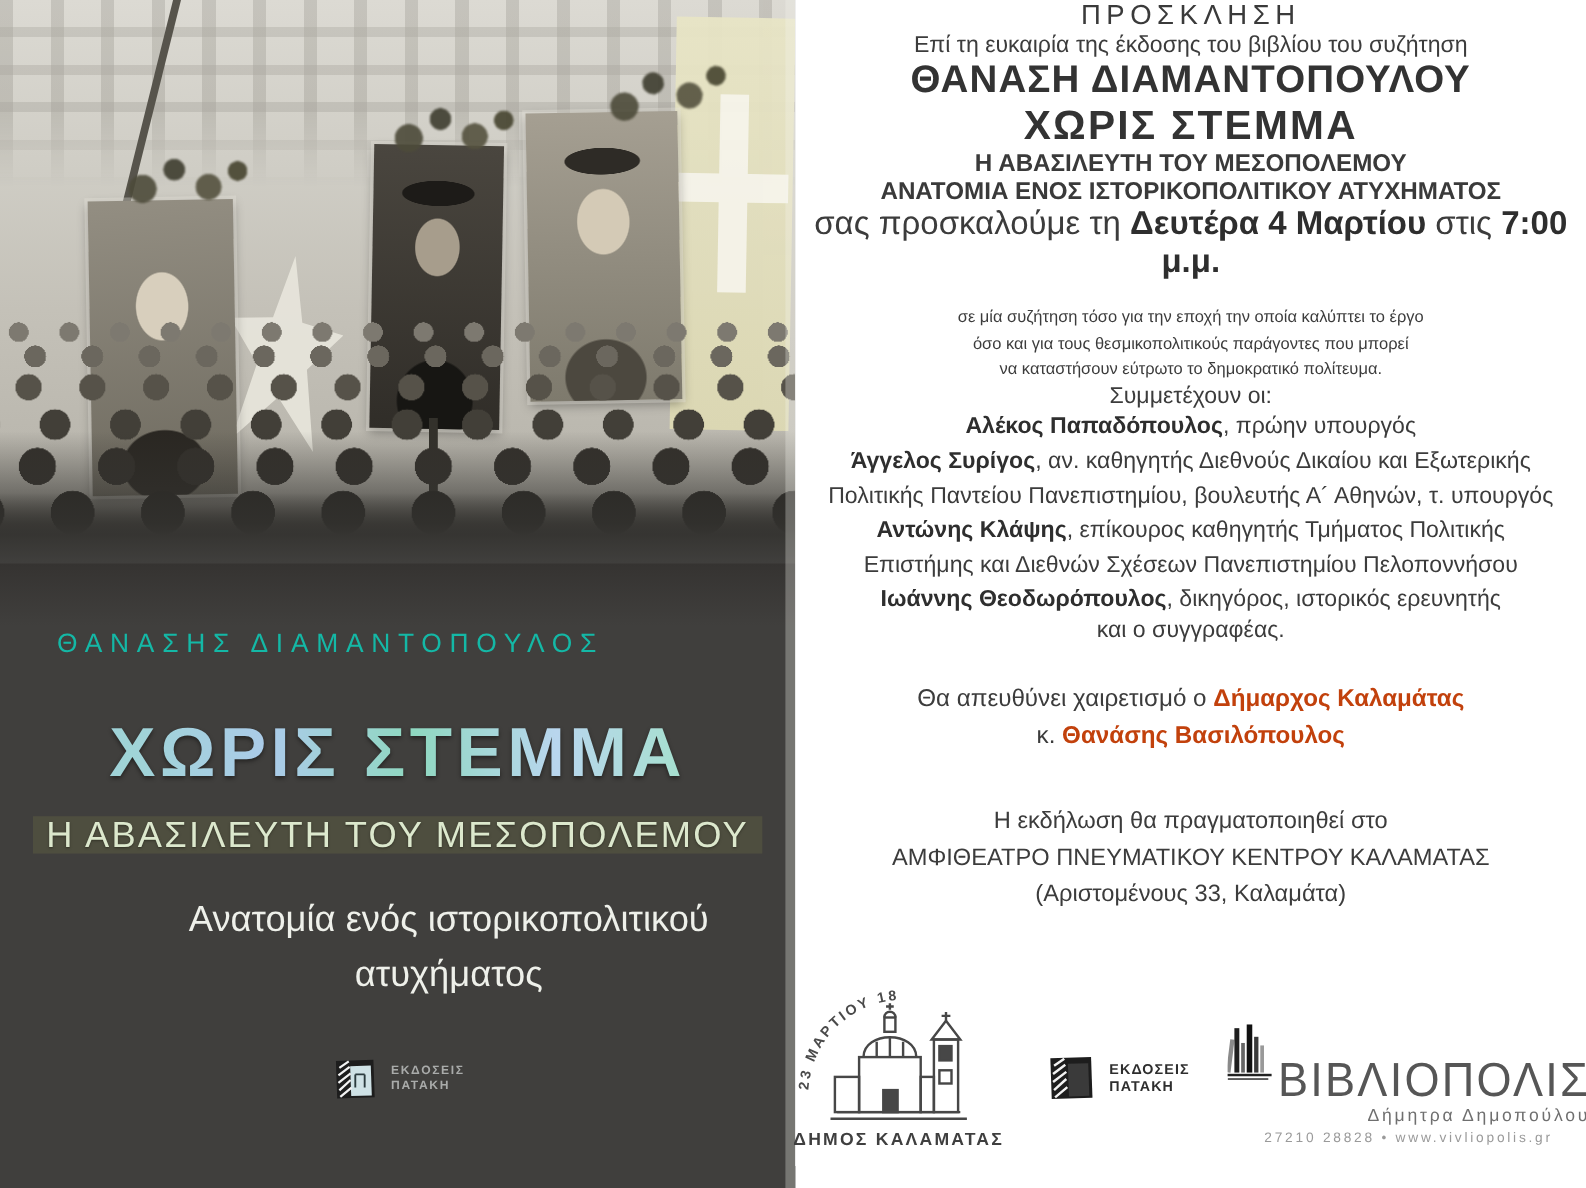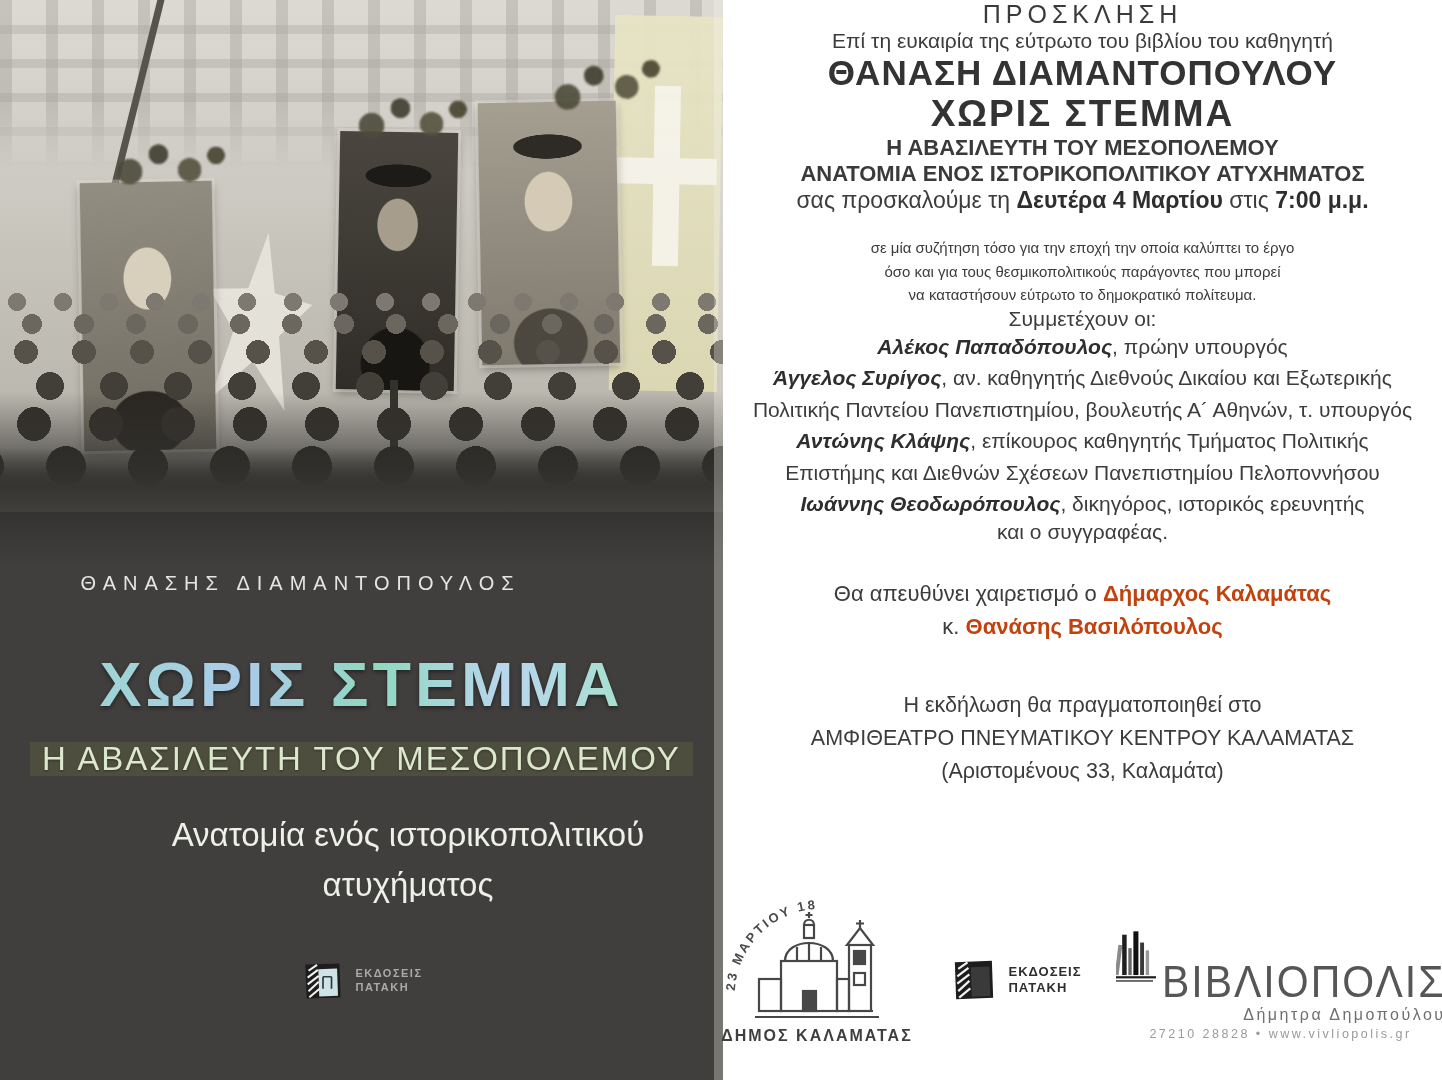--- a/index.html
+++ b/index.html
@@ -70,21 +70,21 @@
       radial-gradient(circle 17px at 24px 20px, #33302b 99%, transparent) 10px 114px/72px 62px repeat-x,
       radial-gradient(circle 20px at 26px 24px, #262420 99%, transparent) 40px 152px/82px 72px repeat-x,
       linear-gradient(to top, #2b2925 0 26px, rgba(43,41,37,0) 64px); }
   .ph-fade { position:absolute; left:0; top:392px; width:723px; height:120px;
     background:linear-gradient(to bottom, rgba(64,63,61,0) 0%, rgba(52,51,48,.8) 70%, #403f3d 100%); }
 
   .cover-body { position:absolute; left:0; top:512px; width:723px; height:568px;
     background:linear-gradient(#353331, #403f3d 10%, #403f3d); }
 
   .cover-author { position:absolute; left:0; top:572px; width:601px; text-align:center;
-    color:#e5e5e5; font-size:20px; font-weight:400; letter-spacing:7px; white-space:nowrap; }
+    color:#14b8a6; font-size:24px; font-weight:400; letter-spacing:7px; white-space:nowrap; }
   .cover-title { position:absolute; left:0; top:648px; width:723px; text-align:center;
     font-size:63px; font-weight:600; letter-spacing:4px; white-space:nowrap;
     background:linear-gradient(90deg,#a6c6e8 0%,#9fd4d6 16%,#abcbe9 34%,#8fd8c0 52%,#b9d6ee 70%,#a6e0cf 86%,#bcd9f0 100%);
     -webkit-background-clip:text; background-clip:text; color:transparent;
     filter:drop-shadow(0 2px 2px rgba(0,0,0,.45)); }
   .cover-sub-band { position:absolute; left:30px; top:742px; width:663px; height:34px;
     background:#6f6f45; opacity:.30; }
   .cover-subtitle { position:absolute; left:0; top:740px; width:723px; text-align:center;
     color:#dce8cd; font-size:33px; font-weight:500; letter-spacing:2px; white-space:nowrap;
     text-shadow:0 1px 2px rgba(20,20,10,.5); }
@@ -99,26 +99,26 @@
   .panel { position:relative; flex:1; height:1060px; background:#ffffff; color:#3c3c3c;
     display:flex; flex-direction:column; align-items:center; text-align:center; }
   .panel p, .panel div.tline { margin:0; }
 
   .inv-header   { margin-top:36px; font-size:25px; font-weight:500; letter-spacing:5px; color:#3a3a3a; }
   .inv-occasion { margin-top:26px; font-size:21px; }
   .inv-author   { margin-top:13px; font-size:35px; font-weight:700; letter-spacing:1px; color:#333; }
   .inv-title    { margin-top:7px;  font-size:37px; font-weight:700; letter-spacing:2px; color:#333; }
   .inv-sub1     { margin-top:17px; font-size:22px; font-weight:700; color:#3a3a3a; }
   .inv-sub2     { margin-top:6px;  font-size:22px; font-weight:700; color:#3a3a3a; }
-  .inv-invite   { margin-top:27px; font-size:23px; }
+  .inv-invite   { margin-top:27px; font-size:30px; }
   .inv-invite strong { font-weight:700; color:#2e2e2e; }
   .inv-desc     { margin-top:22px; font-size:15px; line-height:1.57; }
   .inv-label    { margin-top:27px; font-size:21px; }
   .participant  { font-size:21px; line-height:1.5; max-width:676px; }
-  .participant strong { font-weight:700; color:#2e2e2e;font-style:italic; }
+  .participant strong { font-weight:700; color:#2e2e2e; }
   .pt1 { margin-top:23px; }
   .pt2 { margin-top:23px; }
   .pt3 { margin-top:21px; }
   .pt4 { margin-top:21px; }
   .and-author { margin-top:21px; font-size:21px; }
   .greeting   { margin-top:33px; font-size:22px; line-height:1.5; }
   .greeting strong { font-weight:700; color:#c2410c; }
   .venue      { margin-top:46px; font-size:21.5px; line-height:1.55; }
 
   .logos-row { position:absolute; left:0; bottom:14px; width:100%; height:150px;
@@ -177,21 +177,21 @@
       </svg>
       <div class="pub-text">
         <span>ΕΚΔΟΣΕΙΣ</span>
         <span>ΠΑΤΑΚΗ</span>
       </div>
     </div>
   </div>
 
   <div class="panel">
     <p class="inv-header">ΠΡΟΣΚΛΗΣΗ</p>
-    <p class="inv-occasion">Επί τη ευκαιρία της εύτρωτο του βιβλίου του καθηγητή</p>
+    <p class="inv-occasion">Επί τη ευκαιρία της έκδοσης του βιβλίου του συζήτηση</p>
     <p class="inv-author">ΘΑΝΑΣΗ ΔΙΑΜΑΝΤΟΠΟΥΛΟΥ</p>
     <p class="inv-title">ΧΩΡΙΣ ΣΤΕΜΜΑ</p>
     <p class="inv-sub1">Η ΑΒΑΣΙΛΕΥΤΗ ΤΟΥ ΜΕΣΟΠΟΛΕΜΟΥ</p>
     <p class="inv-sub2">ΑΝΑΤΟΜΙΑ ΕΝΟΣ ΙΣΤΟΡΙΚΟΠΟΛΙΤΙΚΟΥ ΑΤΥΧΗΜΑΤΟΣ</p>
 
     <p class="inv-invite"><span>σας προσκαλούμε τη </span><strong>Δευτέρα 4 Μαρτίου</strong><span> στις </span><strong>7:00 μ.μ.</strong></p>
 
     <div class="inv-desc">
       <div class="tline">σε μία συζήτηση τόσο για την εποχή την οποία καλύπτει το έργο</div>
       <div class="tline">όσο και για τους θεσμικοπολιτικούς παράγοντες που μπορεί</div>

